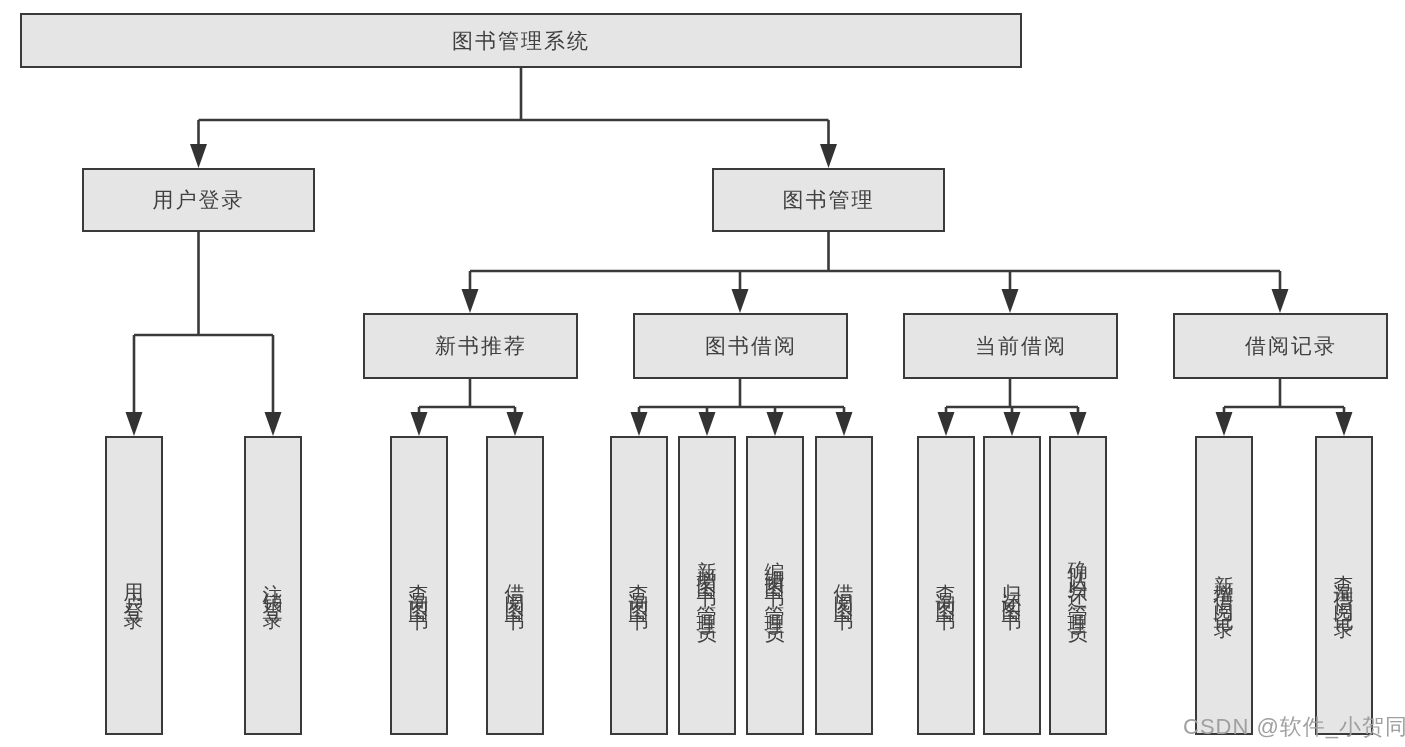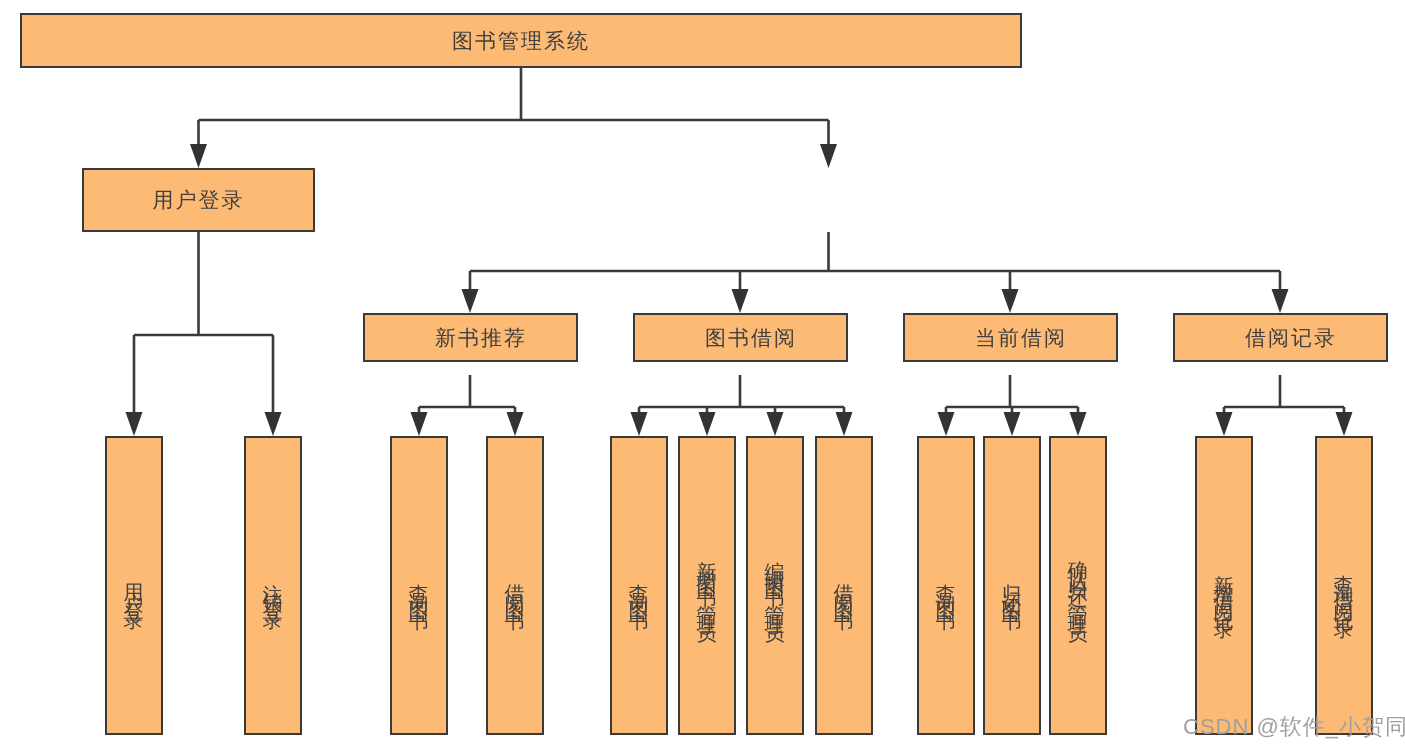--- a/index.html
+++ b/index.html
@@ -20,31 +20,31 @@
   .connectors path {
     fill: none;
     stroke: #3a3a3a;
     stroke-width: 2.6;
   }
   .connectors polygon { fill: #333333; stroke: none; }
   .node {
     position: absolute;
     box-sizing: border-box;
     border: 2.5px solid #3a3a3a;
-    background: #fdba74;
+    background: #e5e5e5;
     display: flex;
     align-items: center;
     justify-content: center;
     color: #404040;
     z-index: 1;
   }
   .node.h { font-size: 21px; letter-spacing: 2px; }
   .node.root { left: 20px; top: 13px; width: 1002px; height: 55px; }
   .node.lvl2 { top: 168px; width: 233px; height: 64px; }
-  .node.lvl3 { top: 313px; width: 215px; height: 49px; padding-left: 21px; }
+  .node.lvl3 { top: 313px; width: 215px; height: 66px; padding-left: 21px; }
   .node.leaf {
     top: 436px; width: 58px; height: 299px;
     writing-mode: vertical-rl;
     text-orientation: mixed;
     font-size: 20px;
     letter-spacing: 9px;
     line-height: 1;
   }
   .watermark {
     position: absolute;
@@ -94,20 +94,21 @@
     <polygon points="946,436 937.5,412 954.5,412"></polygon>
     <polygon points="1012,436 1003.5,412 1020.5,412"></polygon>
     <polygon points="1078,436 1069.5,412 1086.5,412"></polygon>
     <polygon points="1224,436 1215.5,412 1232.5,412"></polygon>
     <polygon points="1344,436 1335.5,412 1352.5,412"></polygon>
   </svg>
 
   <div class="node h root">图书管理系统</div>
 
   <div class="node h lvl2" style="left:82px;">用户登录</div>
+  <div class="node h lvl2" style="left:712px;">图书管理</div>
 
   <div class="node h lvl3" style="left:363px;">新书推荐</div>
   <div class="node h lvl3" style="left:633px;text-align:center;">图书借阅</div>
   <div class="node h lvl3" style="left:1173px;">借阅记录</div>
   <div class="node h lvl3" style="left:903px;">当前借阅</div>
 
   <div class="node leaf" style="left:105px;">用户登录</div>
   <div class="node leaf" style="left:244px;">注销登录</div>
 
   <div class="node leaf" style="left:390px;">查询图书</div>

